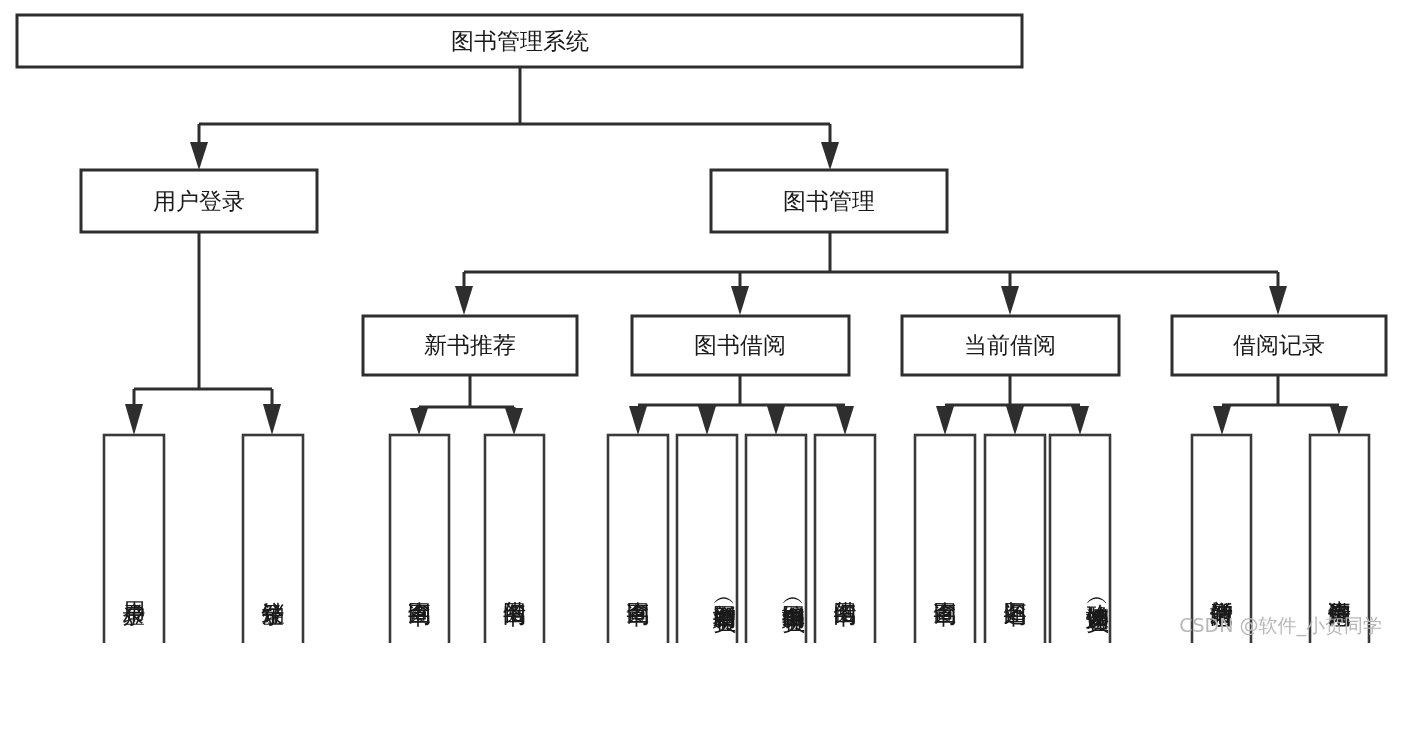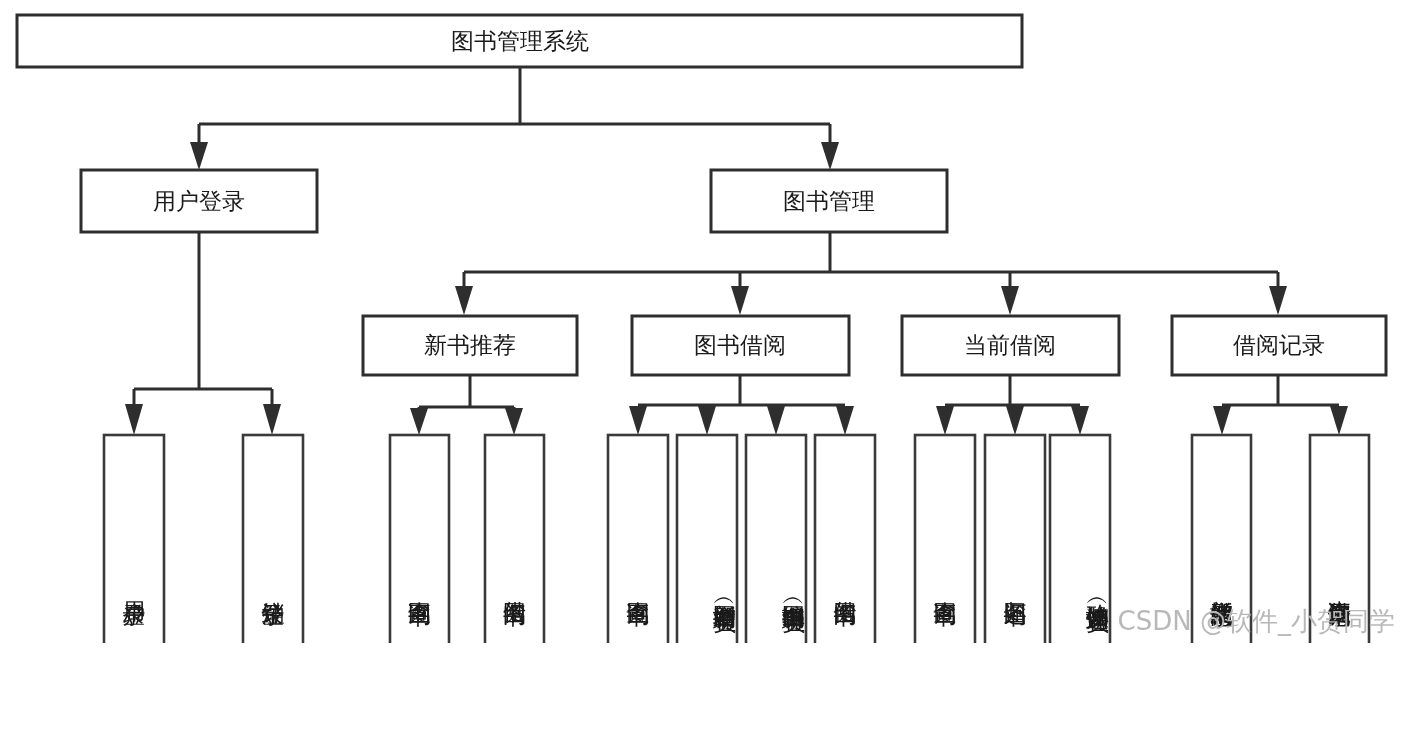--- a/index.html
+++ b/index.html
@@ -66,24 +66,24 @@
     align-items: flex-start;
     justify-content: center;
     white-space: nowrap;
     pointer-events: none;
   }
   .node-label-v.centered {
     align-items: center;
   }
   .watermark {
     position: absolute;
-    right: 10px;
+    right: 23px;
     bottom: 4px;
     font-family: "DejaVu Sans", "Liberation Sans", sans-serif;
-    font-size: 26px;
+    font-size: 19px;
     color: #b8b8b8;
     white-space: nowrap;
   }
 </style>
 </head>
 <body>
 
 <div id="diagram-root">
 
   <svg class="diagram-canvas" viewBox="0 0 1405 747" xmlns="http://www.w3.org/2000/svg">

